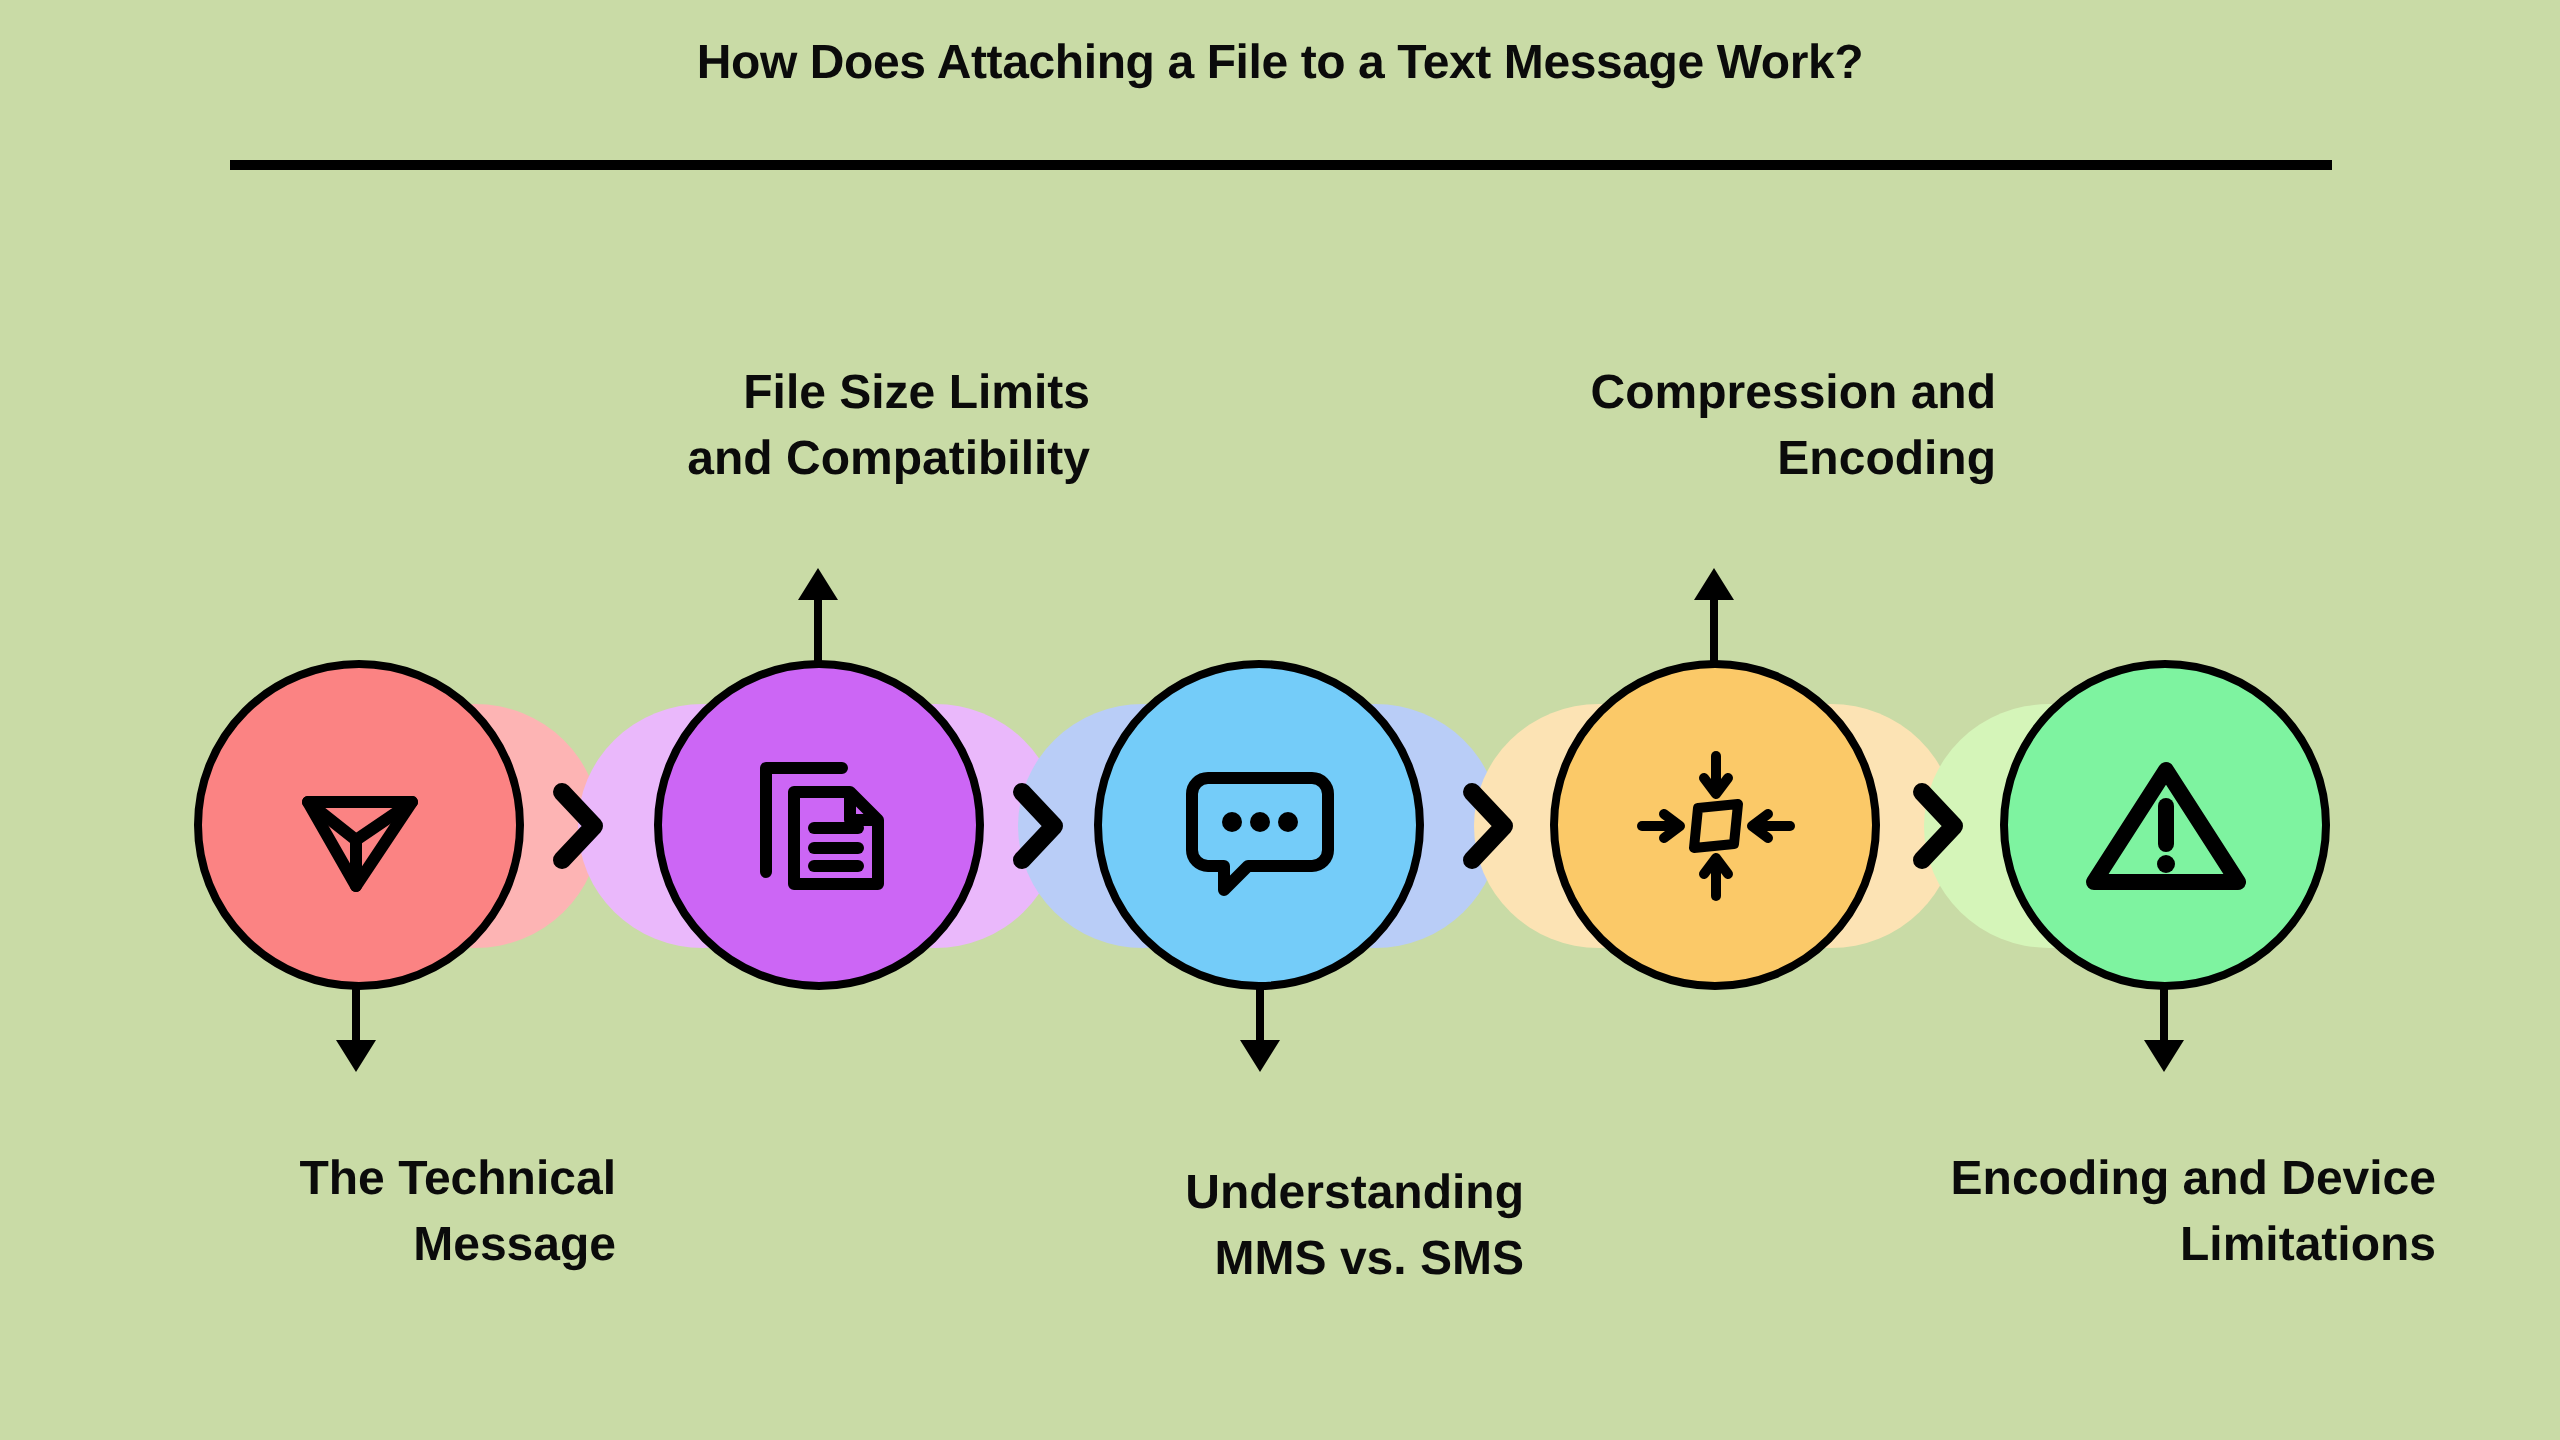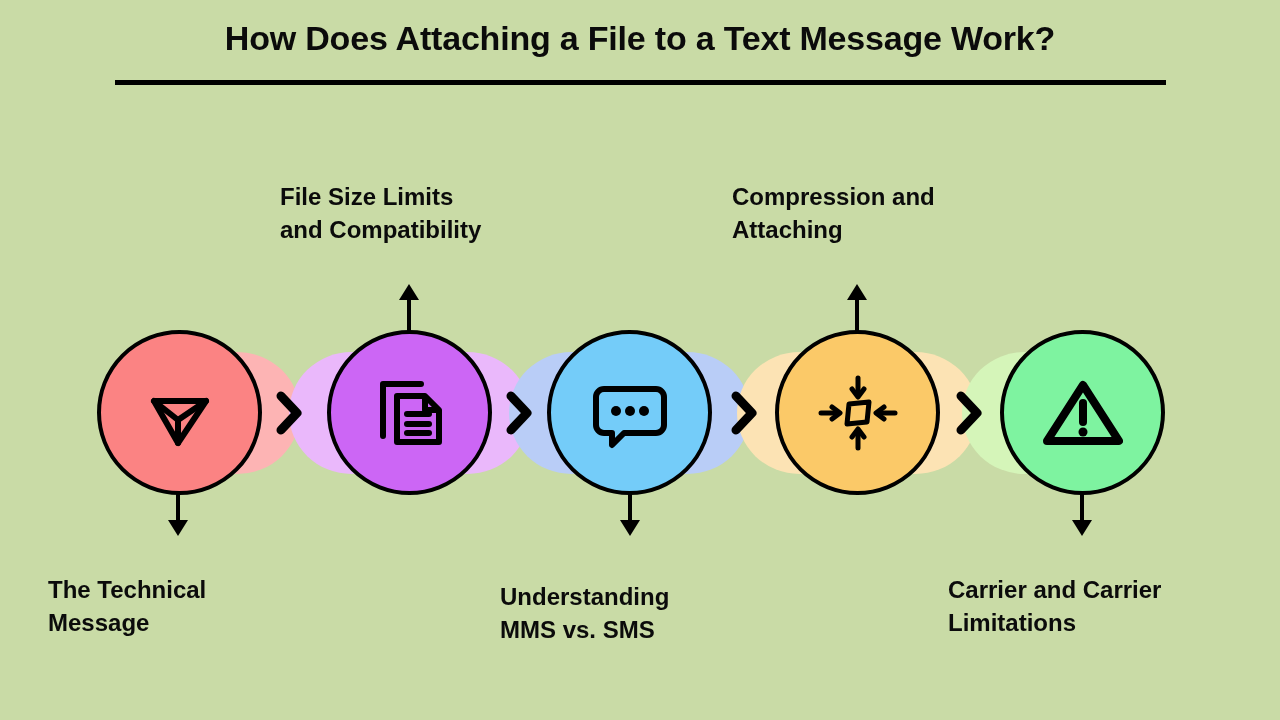--- a/index.html
+++ b/index.html
@@ -17,21 +17,21 @@
 
   
   #title-block {
     position: absolute;
     left: 0;
     top: 18px;
     width: 1280px;
     text-align: center;
   }
   #page-title {
-    font-size: 34px;
+    font-size: 24px;
     font-weight: bold;
     color: #0b0b0b;
     letter-spacing: -0.2px;
     line-height: 1.18;
     white-space: nowrap;
   }
   #title-rule {
     position: absolute;
     left: 115px;
     top: 80px;
@@ -92,21 +92,21 @@
 
   
   .connector {
     position: absolute;
     z-index: 0;
   }
 
   
   .caption {
     position: absolute;
-    text-align: left;
+    text-align: right;
     font-size: 24px;
     font-weight: bold;
     color: #0b0b0b;
     line-height: 1.38;
     white-space: pre-line;
   }
 </style>
 </head>
 <body>
 
@@ -258,16 +258,16 @@
 <div class="caption" style="left:48px; top:573px; width:260px">The Technical
 Message</div>
 
 <div class="caption" style="left:280px; top:180px; width:265px">File Size Limits
 and Compatibility</div>
 
 <div class="caption" style="left:500px; top:580px; width:262px">Understanding
 MMS vs. SMS</div>
 
 <div class="caption" style="left:732px; top:180px; width:266px">Compression and
-Attaching</div>
-
-<div class="caption" style="left:948px; top:573px; width:270px">Carrier and Carrier
+Encoding</div>
+
+<div class="caption" style="left:948px; top:573px; width:270px">Encoding and Device
 Limitations</div>
 
 </body></html>

